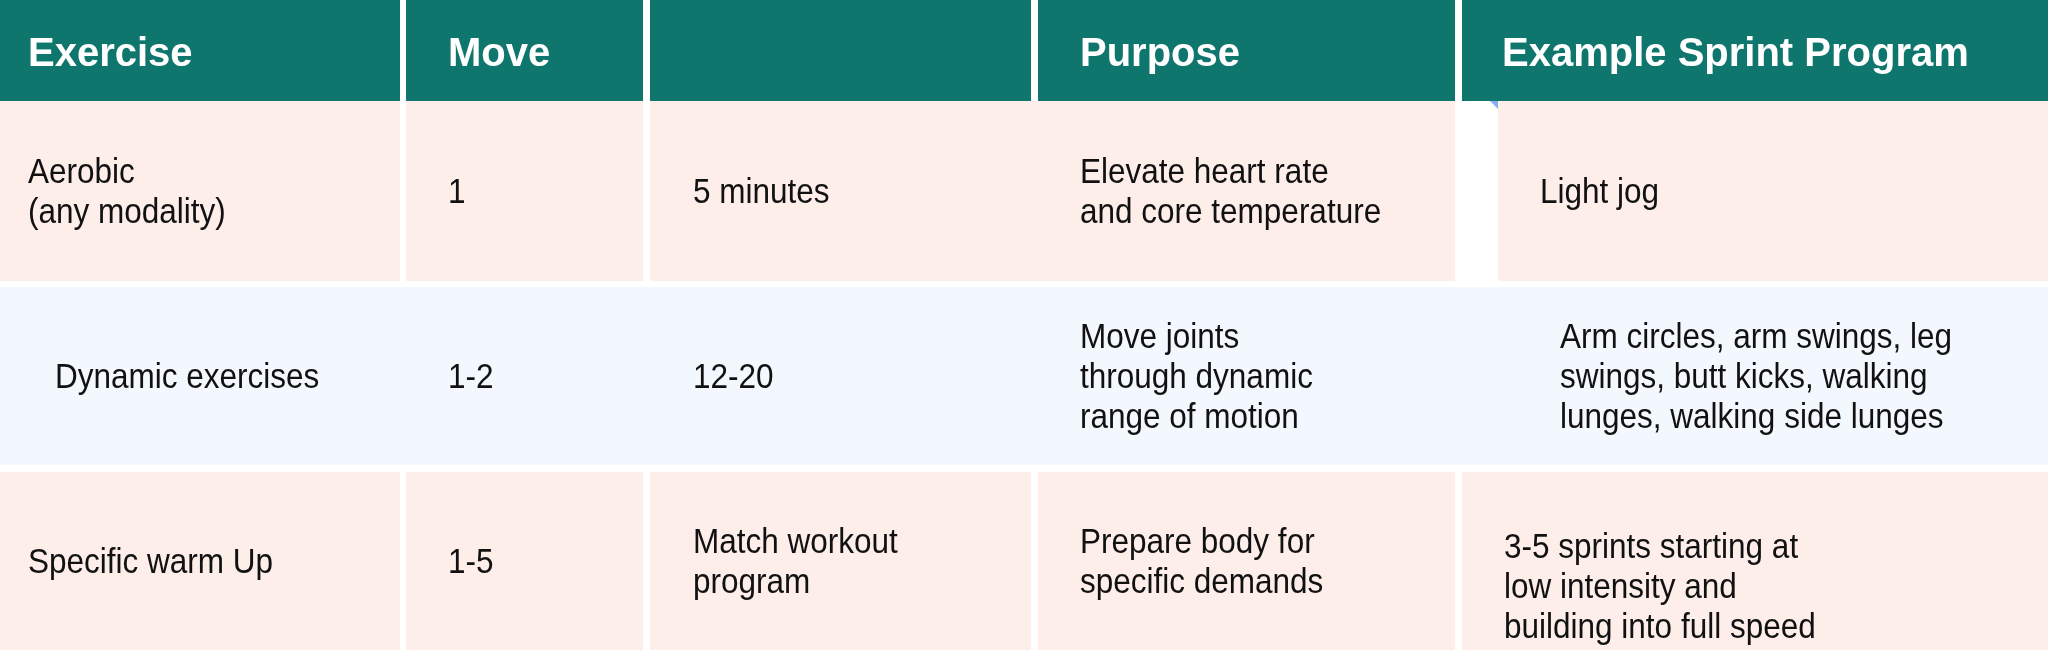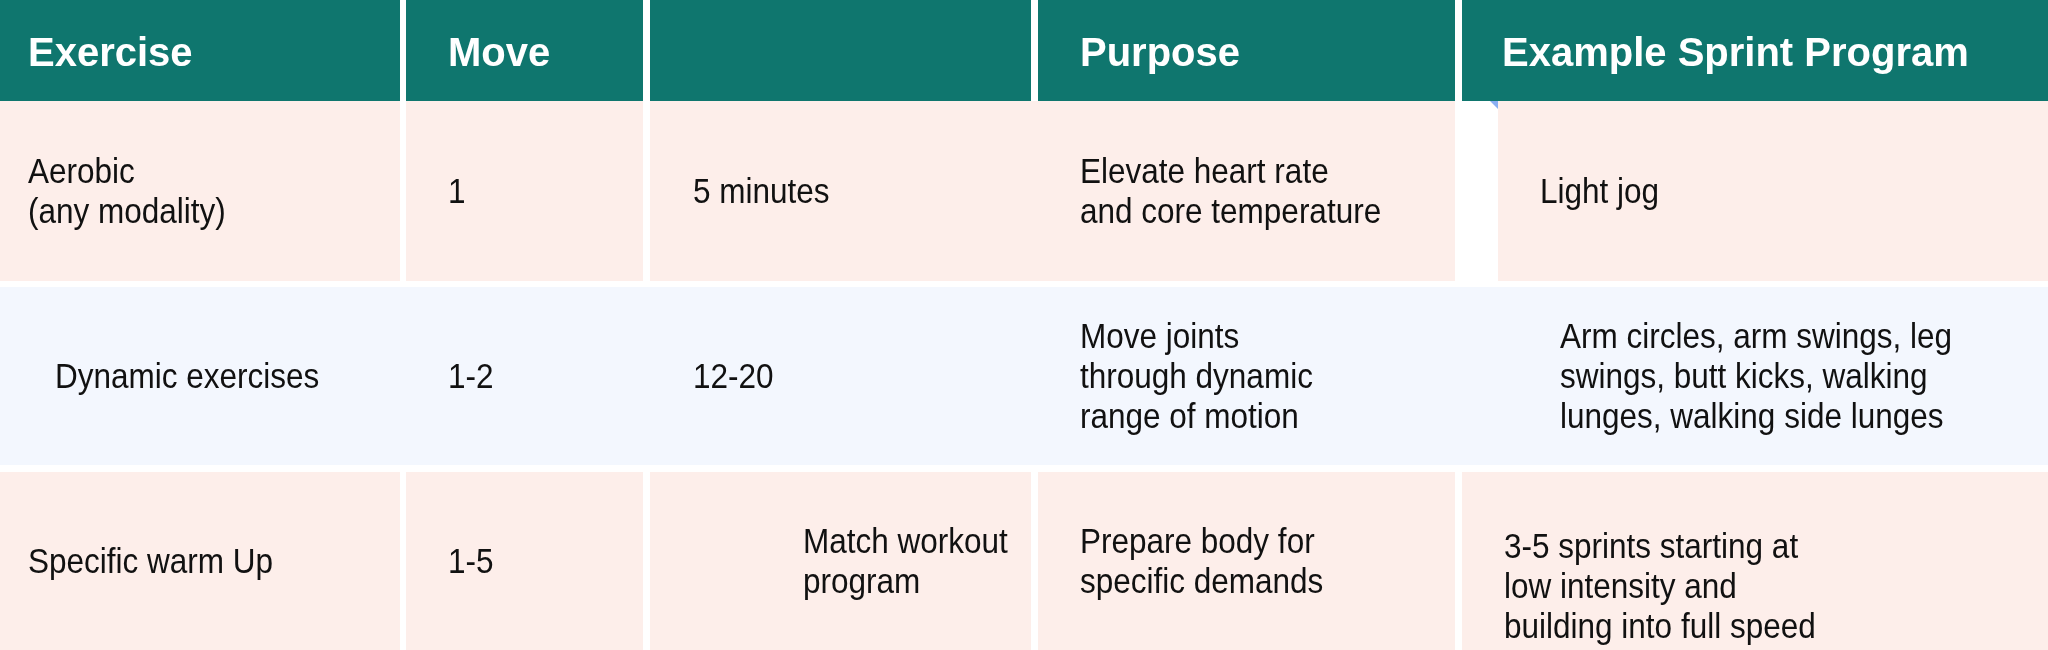--- a/index.html
+++ b/index.html
@@ -106,21 +106,21 @@
 swings, butt kicks, walking
 lunges, walking side lunges</span>
   </div>
 
   <div class="cell pink" style="left:0;top:472px;width:400px;height:178px;padding-left:28px;">
     <span class="txt">Specific warm Up</span>
   </div>
   <div class="cell pink" style="left:406px;top:472px;width:237px;height:178px;padding-left:42px;">
     <span class="txt">1-5</span>
   </div>
-  <div class="cell pink" style="left:650px;top:472px;width:381px;height:178px;padding-left:43px;justify-content:flex-end;">
+  <div class="cell pink" style="left:650px;top:472px;width:381px;height:178px;padding-left:43px;">
     <span class="txt">Match workout
 program</span>
   </div>
   <div class="cell pink" style="left:1038px;top:472px;width:417px;height:178px;padding-left:42px;">
     <span class="txt">Prepare body for
 specific demands</span>
   </div>
   <div class="cell pink" style="left:1462px;top:472px;width:586px;height:228px;padding-left:42px;">
     <span class="txt">3-5 sprints starting at
 low intensity and

